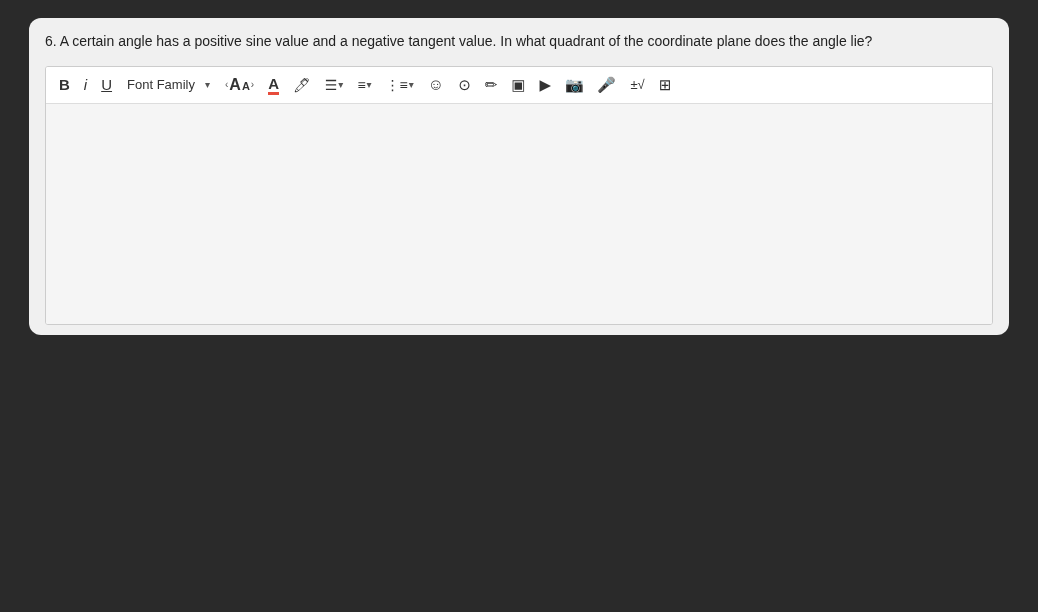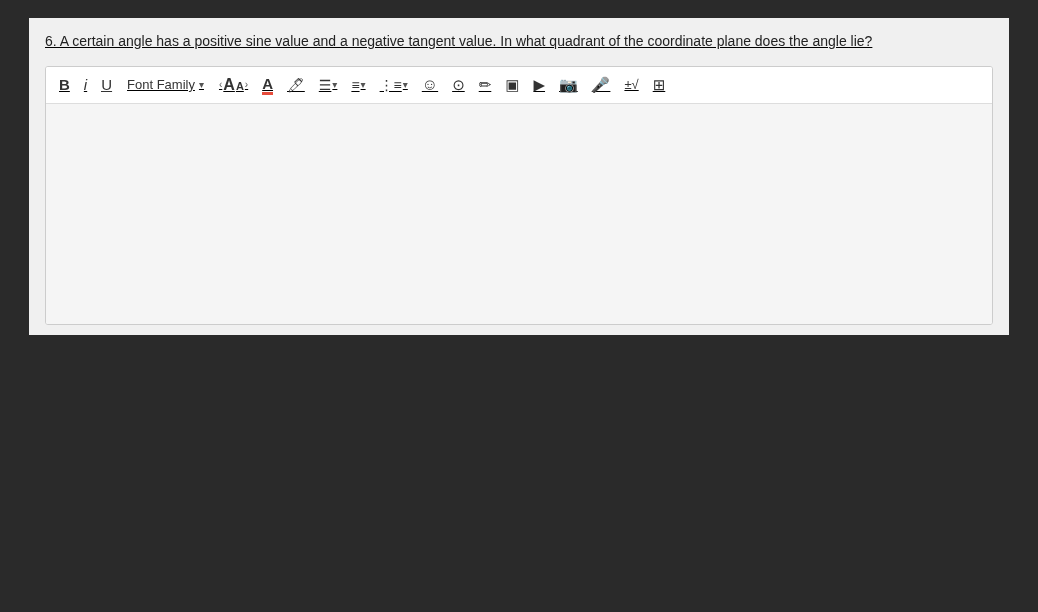--- a/index.html
+++ b/index.html
@@ -12,23 +12,22 @@
       align-items: flex-start;
       justify-content: center;
       font-family: Arial, sans-serif;
       overflow: hidden;
     }
 
     .page-container {
       width: 980px;
       margin: 18px auto 0;
       background: #f0f0f0;
-      border-radius: 0;
+      border-radius: 12px;
       padding: 14px 16px 10px;
-      text-decoration: underline;
     }
 
     .question-text {
       font-size: 14px;
       color: #222;
       margin-bottom: 14px;
       line-height: 1.4;
     }
 
     .editor-wrapper {
@@ -79,21 +78,21 @@
 
     .font-family-btn {
       font-size: 13px;
       color: #333;
       padding: 2px 6px;
       border: none;
       background: transparent;
       cursor: pointer;
       display: flex;
       align-items: center;
-      gap: 4px;
+      gap: 10px;
     }
 
     .chevron {
       font-size: 10px;
       color: #555;
     }
 
     .editor-body {
       height: 220px;
       background: #f5f5f5;

